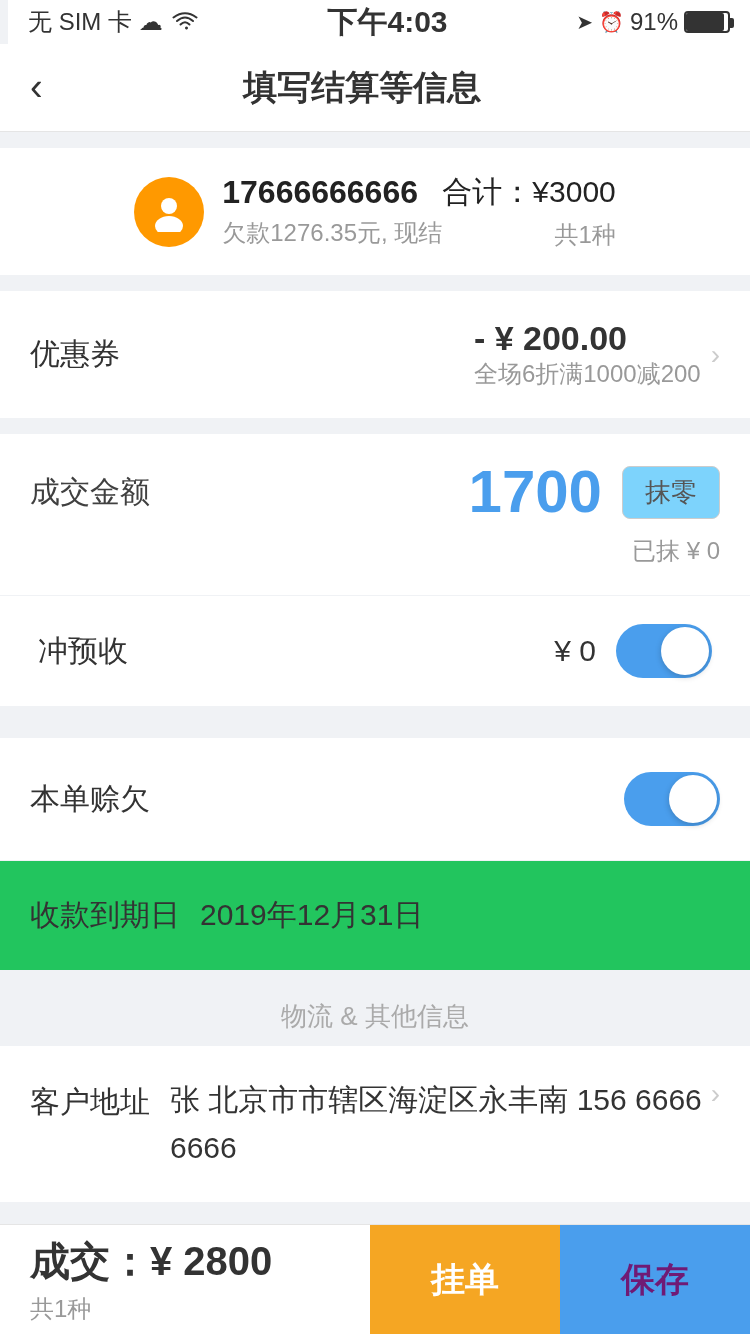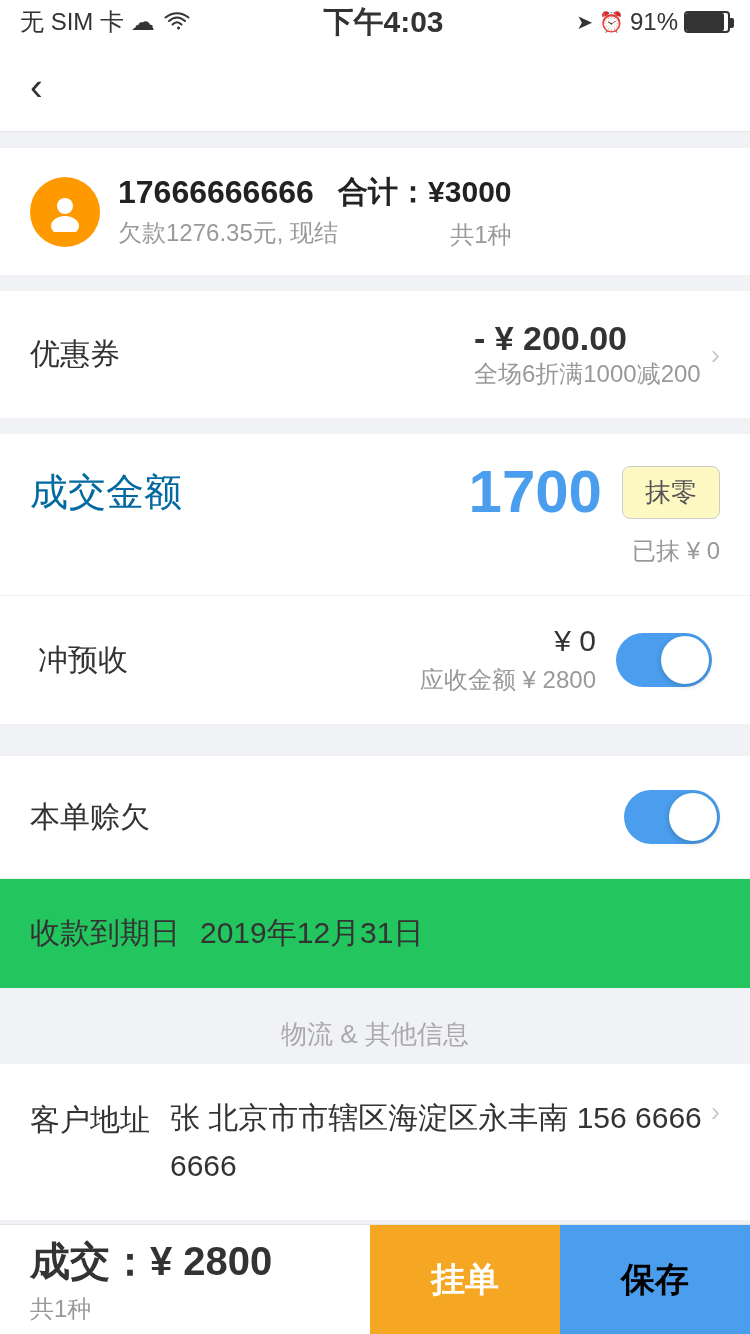--- a/index.html
+++ b/index.html
@@ -17,20 +17,21 @@
     
     .status-bar {
       height: 44px;
       background: #fff;
       display: flex;
       align-items: center;
       justify-content: space-between;
       padding: 0 20px;
       font-size: 26px;
       font-weight: 500;
+      margin-left: 8px;
     }
     .status-left { display: flex; align-items: center; gap: 8px; }
     .status-center { font-size: 30px; font-weight: 600; }
     .status-right { display: flex; align-items: center; gap: 6px; font-size: 26px; }
     .battery-icon {
       width: 46px; height: 22px; border: 2px solid #333; border-radius: 4px;
       position: relative; display: inline-block;
     }
     .battery-icon::after {
       content: ''; position: absolute; right: -6px; top: 5px;
@@ -64,33 +65,33 @@
     }
     .nav-placeholder { width: 58px; }
 
     
     .customer-card {
       background: #fff;
       margin-top: 16px;
       padding: 24px 30px;
       display: flex;
       align-items: center;
-      justify-content: flex-start;
+      justify-content: center;
     }
     .customer-left { display: flex; align-items: center; gap: 18px; }
     .avatar {
       width: 70px; height: 70px; border-radius: 50%;
       background: #f90; display: flex; align-items: center; justify-content: center;
       font-size: 30px; color: #fff; font-weight: 600; flex-shrink: 0;
     }
     .customer-info {}
     .customer-phone { font-size: 32px; font-weight: 600; color: #222; }
     .customer-sub { font-size: 24px; color: #999; margin-top: 6px; }
     .customer-right { text-align: right; }
-    .total-amount { font-size: 30px; font-weight: 700; color: #222; }
+    .total-amount { font-size: 30px; font-weight: 400; color: #222; }
     .total-sub { font-size: 24px; color: #999; margin-top: 6px; }
 
     
     .coupon-row {
       background: #fff;
       margin-top: 16px;
       padding: 28px 30px;
       display: flex;
       align-items: center;
       justify-content: space-between;
@@ -108,30 +109,30 @@
     .deal-section {
       background: #fff;
       padding: 28px 30px;
     }
     .deal-row {
       display: flex;
       align-items: center;
       justify-content: space-between;
       margin-bottom: 12px;
     }
-    .deal-label { font-size: 38px; color: #0369a1; }
+    .deal-label { font-size: 30px; color: #404040; }
     .deal-amount-wrap { display: flex; align-items: center; gap: 20px; }
     .deal-amount { font-size: 60px; font-weight: 700; color: #4a9eed; line-height: 1; }
     .round-btn {
       border: 1px solid #ccc;
       border-radius: 8px;
       padding: 8px 22px;
       font-size: 26px;
       color: #555;
-      background: #fef9c3;
+      background: #7dd3fc;
       cursor: pointer;
     }
     .deal-sub { font-size: 24px; color: #999; text-align: right; }
 
     
     .prepay-section {
       background: #fff;
       padding: 28px 38px;
       border-top: 1px solid #f0f2f5;
     }
@@ -263,21 +264,21 @@
       cursor: pointer;
     }
     .bottom-btn-save {
       width: 190px;
       height: 110px;
       background: #4a9eed;
       display: flex;
       align-items: center;
       justify-content: center;
       font-size: 34px;
-      color: #000000;
+      color: #701a75;
       font-weight: 600;
       cursor: pointer;
     }
   </style>
 </head>
 <body>
 
 <div class="status-bar">
   <div class="status-left">
     <span style="font-size:24px;">无 SIM 卡  ☁</span>
@@ -294,20 +295,21 @@
     <span style="font-size:20px;">⏰</span>
     <span style="font-size:24px;">91%</span>
     <div class="battery-icon">
       <div class="battery-fill"></div>
     </div>
   </div>
 </div>
 
 <div class="nav-bar">
   <span class="nav-back">‹</span>
+  <span class="nav-title">填写结算等信息</span>
   <div class="nav-placeholder"></div>
 </div>
 
 <div class="customer-card">
   <div class="customer-left">
     <div class="avatar">
       <svg width="40" height="40" viewBox="0 0 40 40">
         <circle cx="20" cy="14" r="8" fill="#fff"></circle>
         <ellipse cx="20" cy="34" rx="14" ry="10" fill="#fff"></ellipse>
       </svg>
@@ -348,21 +350,20 @@
     <span class="deal-sub">已抹  ¥ 0</span>
   </div>
 </div>
 
 <div class="prepay-section">
   <div class="prepay-row">
     <span class="prepay-label">冲预收</span>
     <div class="prepay-right">
       <div class="prepay-amount-wrap">
         <div class="prepay-amount">¥ 0</div>
-        <div class="prepay-sub">应收金额 ¥ 2800</div>
       </div>
       <div class="toggle-wrap">
         <div class="toggle-track"></div>
         <div class="toggle-thumb"></div>
       </div>
     </div>
   </div>
 </div>
 
 <div class="section-divider"></div>

